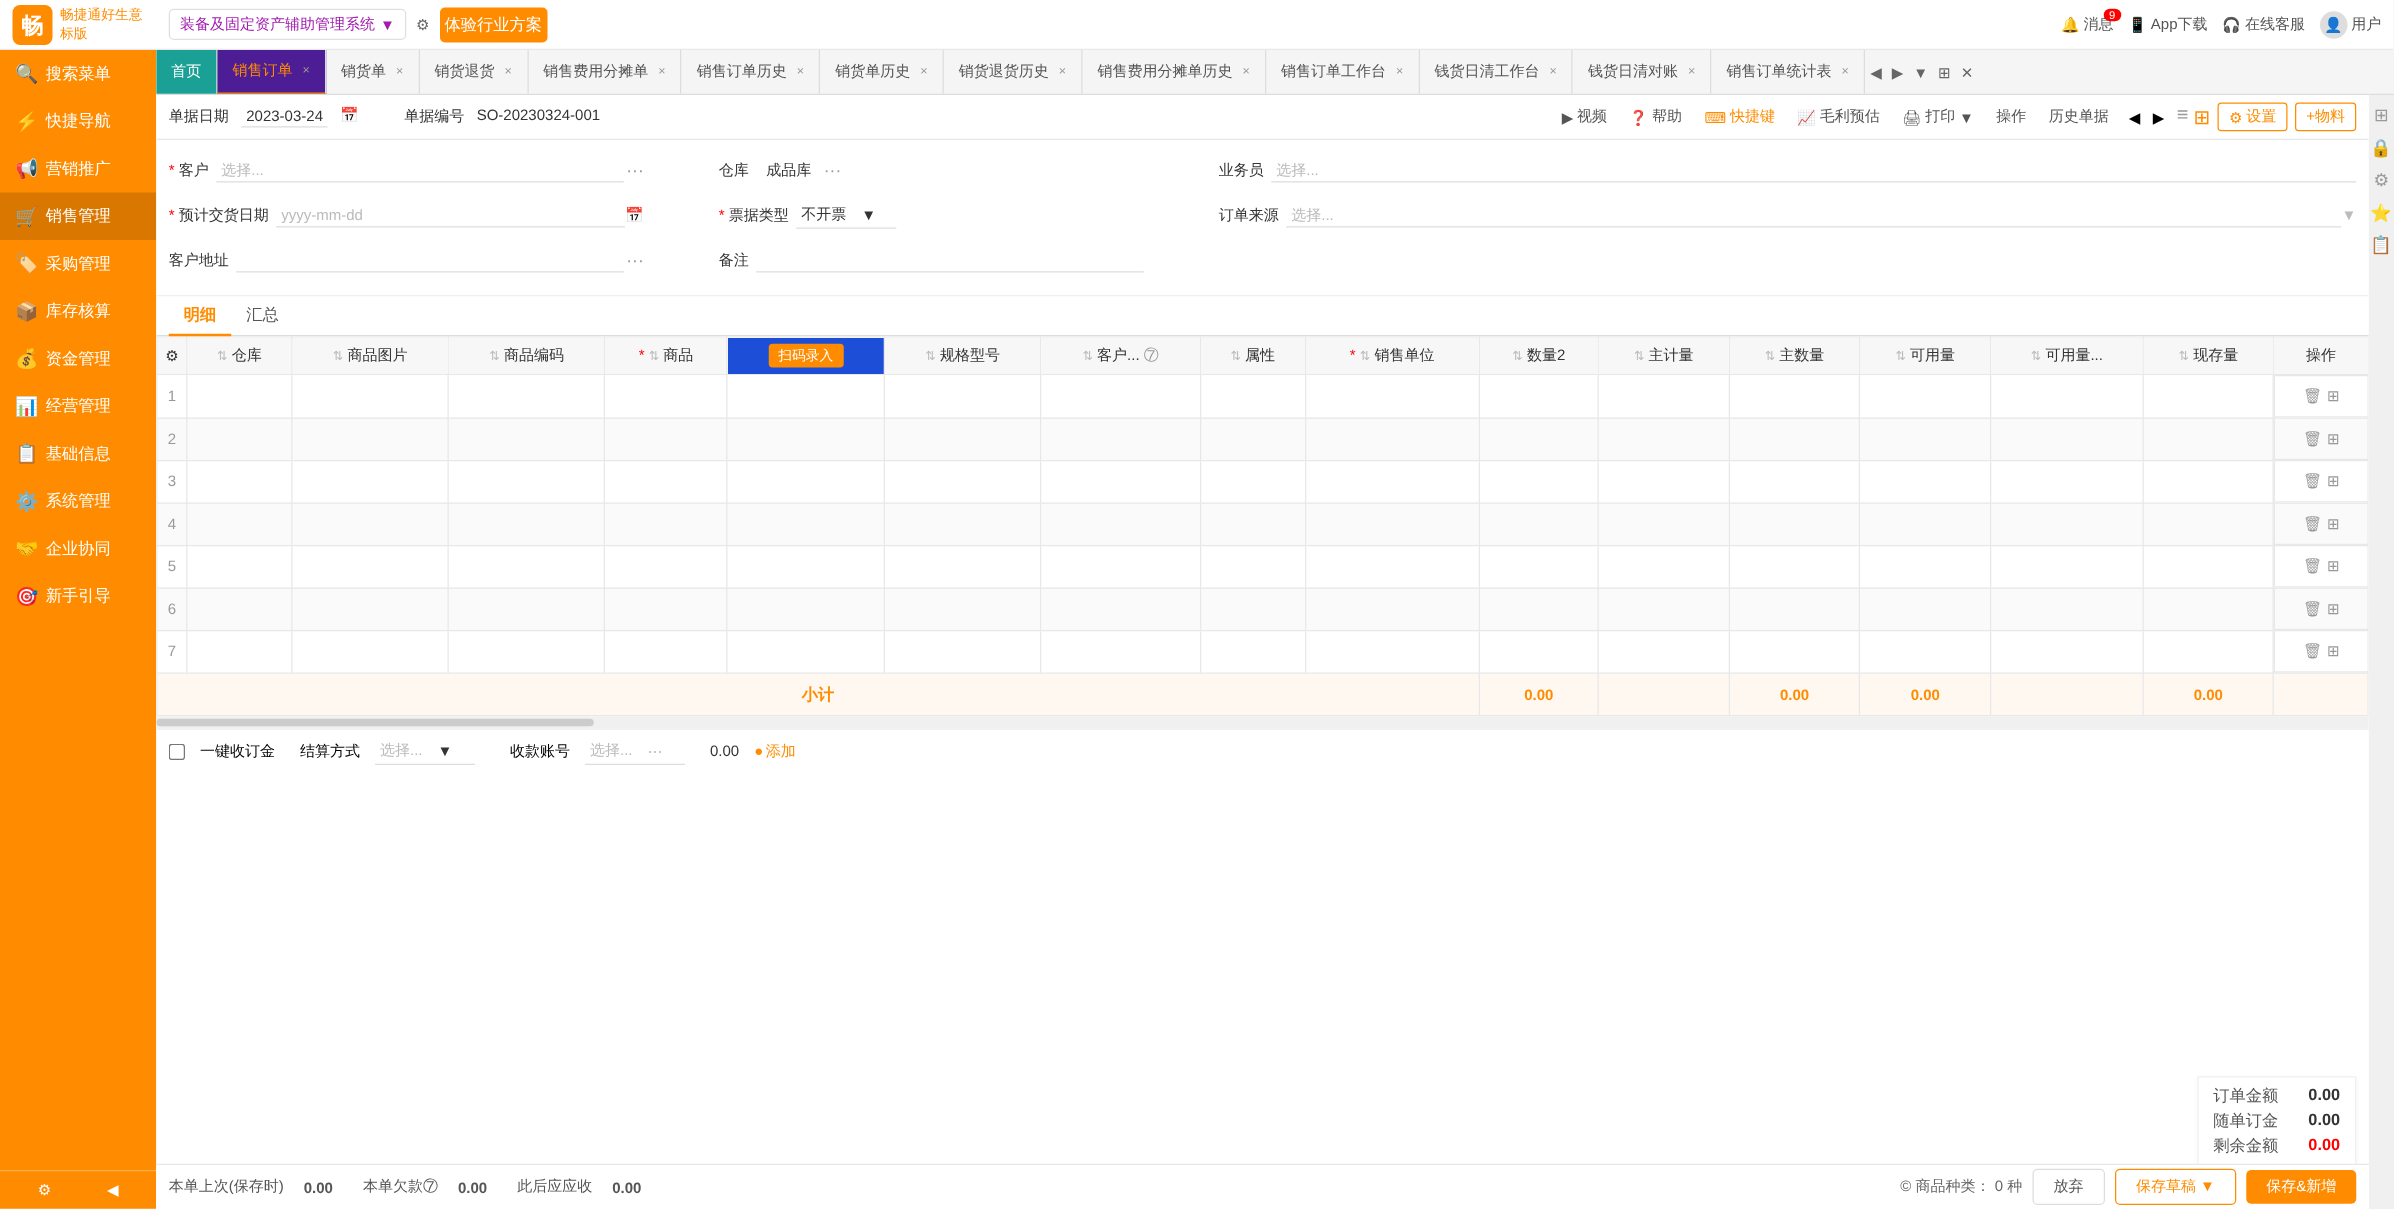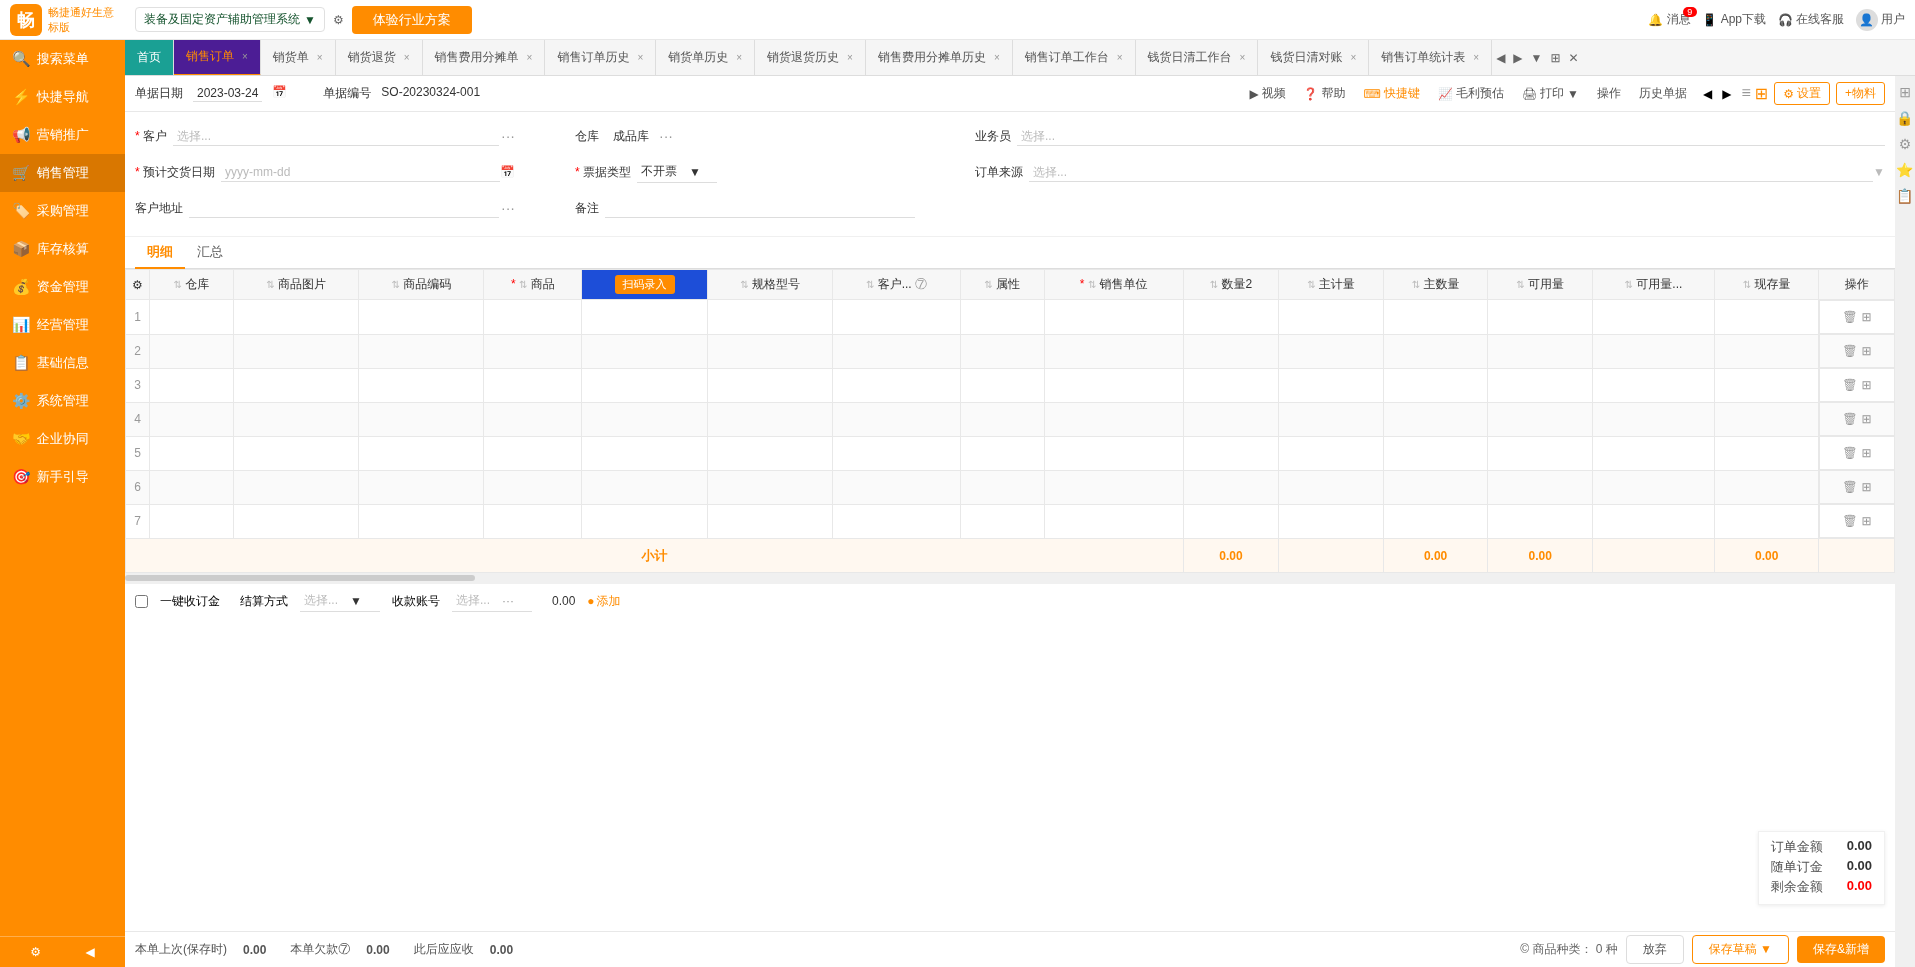--- a/index.html
+++ b/index.html
@@ -32,26 +32,26 @@
     .logo-text { font-size: 11px; color: #ff8c00; line-height: 1.3; }
     .top-bar-center {
       flex: 1;
       display: flex;
       align-items: center;
       gap: 8px;
     }
     .system-selector {
       display: flex; align-items: center; gap: 4px;
       border: 1px solid #e0e0e0; border-radius: 4px;
-      padding: 3px 8px; cursor: pointer; font-size: 12px; color: #14532d;
+      padding: 3px 8px; cursor: pointer; font-size: 12px; color: #a21caf;
       background: #fff;
     }
     .btn-industry {
       background: #ff8c00; color: #fff; border: none;
-      padding: 5px 21px; border-radius: 4px; cursor: pointer; font-size: 13px;
+      padding: 5px 4px; border-radius: 4px; cursor: pointer; font-size: 13px;
     }
     .top-bar-right {
       display: flex; align-items: center; gap: 12px; font-size: 12px; color: #555;
     }
     .top-badge {
       position: relative; cursor: pointer;
     }
     .badge-dot {
       position: absolute; top: -4px; right: -6px;
       background: #f00; color: #fff; border-radius: 8px;
@@ -213,21 +213,21 @@
       border: 1px solid #ff8c00; background: #fff; color: #ff8c00;
       padding: 5px 16px; border-radius: 4px; cursor: pointer; font-size: 12px;
     }
     .btn-save-new {
       background: #ff8c00; color: #fff; border: none;
       padding: 5px 16px; border-radius: 4px; cursor: pointer; font-size: 12px;
     }
 
     
     .summary-box {
-      position: absolute; right: 10px; bottom: 62px;
+      position: absolute; right: 10px; bottom: 32px;
       background: #fff; border: 1px solid #f0f0f0;
       padding: 6px 12px; font-size: 13px; text-align: right;
       box-shadow: 0 1px 4px rgba(0,0,0,0.08);
     }
     .summary-row { display: flex; justify-content: space-between; gap: 24px; margin-bottom: 2px; }
     .summary-label { color: #555; }
     .summary-value { color: #333; font-weight: bold; }
     .summary-value.red { color: #f00; }
 
     
@@ -733,21 +733,21 @@
   </div>
 
   <div class="payment-row">
     <input type="checkbox" class="payment-checkbox" style="">
     <span>一键收订金</span>
     <span style="margin-left:8px">结算方式</span>
     <div class="field-select" style="min-width:80px">
       <span style="color:#bbb">选择...</span>
       <span>▼</span>
     </div>
-    <span style="">收款账号</span>
+    <span style="margin-left:16px">收款账号</span>
     <div class="field-select" style="min-width:80px">
       <span style="color:#bbb">选择...</span>
       <span style="color:#999">···</span>
     </div>
     <span style="color:#333;margin-left:8px">0.00</span>
     <div class="add-btn">
       <span style="color:#ff8c00">●</span>
       <span style="color:#ff8c00">添加</span>
     </div>
   </div>

